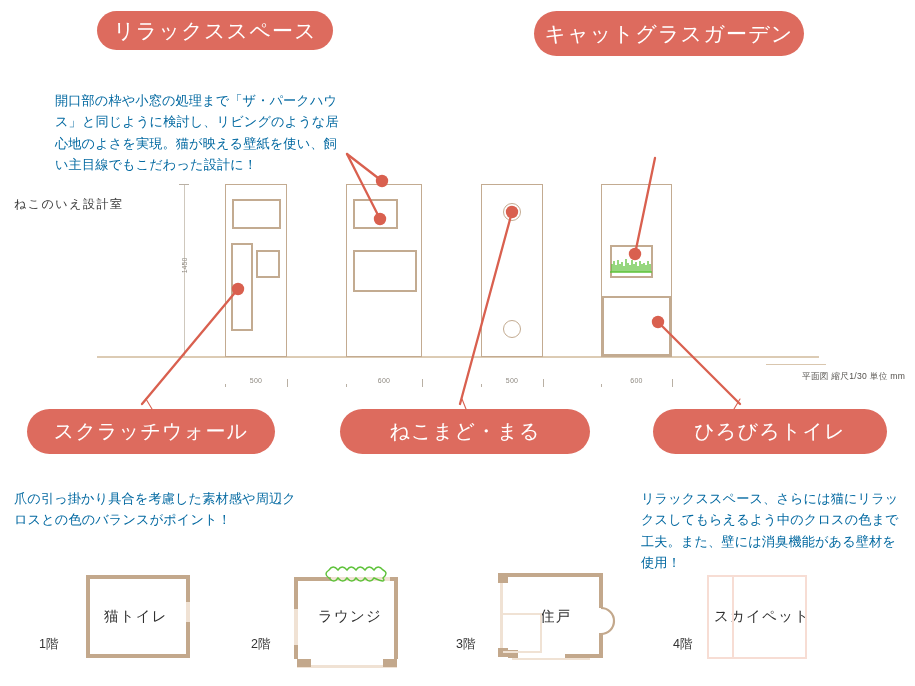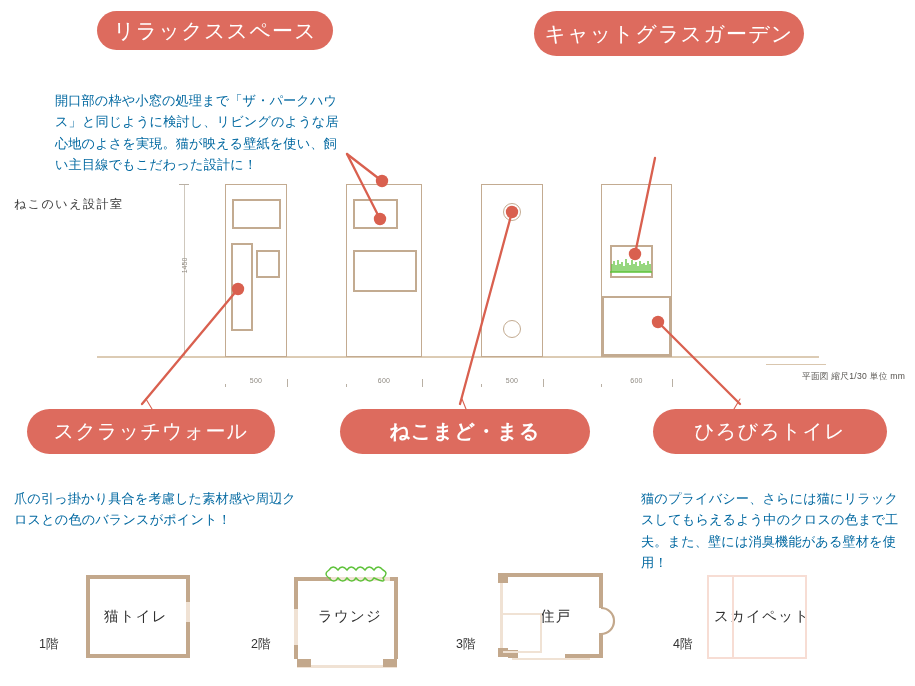--- a/index.html
+++ b/index.html
@@ -232,32 +232,32 @@
   <div class="dimtick" style="left:672px; top:379px; height:8px;"></div>
   <div class="dimtext" style="left:601px; top:377px; width:71px; text-align:center; background:#fff;">600</div>
 
   <div class="scalerule" style="left:766px; top:364px; width:60px;"></div>
   <div class="scalenote" style="left:779px; top:371px;">平面図 縮尺1/30 単位 mm</div>
 
   <div class="pill small" style="left:27px; top:409px; width:248px; height:45px;">
     <span>スクラッチウォール</span>
   </div>
 
-  <div class="pill small" style="left:340px; top:409px; width:250px; height:45px;font-weight:bold;">
+  <div class="pill small" style="left:340px; top:409px; width:250px; height:45px;">
     <span>ねこまど・まる</span>
   </div>
 
   <div class="pill small" style="left:653px; top:409px; width:234px; height:45px;">
     <span>ひろびろトイレ</span>
   </div>
 
   <div class="copy" style="left:14px; top:468px; width:283px;">爪の引っ掛かり具合を考慮した素材感や周辺クロスとの色のバランスがポイント！</div>
 
 
-  <div class="copy" style="left:641px; top:468px; width:263px;">猫のプライバシー、さらには猫にリラックスしてもらえるよう中のクロスの色まで工夫。また、壁には消臭機能がある壁材を使用！</div>
+  <div class="copy" style="left:641px; top:468px; width:263px;">リラックススペース、さらには猫にリラックスしてもらえるよう中のクロスの色まで工夫。また、壁には消臭機能がある壁材を使用！</div>
 
   <div class="planlabel" style="left:39px; top:636px;">1階</div>
   <div class="roomname" style="left:104px; top:607px;">猫トイレ</div>
   <div class="wall" style="left:86px; top:575px; width:104px; height:3.5px;"></div>
   <div class="wall" style="left:86px; top:575px; width:3.5px; height:83px;"></div>
   <div class="wall" style="left:86px; top:654px; width:104px; height:3.5px;"></div>
   <div class="wall" style="left:186px; top:575px; width:3.5px; height:27px;"></div>
   <div class="wall-light" style="left:186px; top:602px; width:3.5px; height:20px;"></div>
   <div class="wall" style="left:186px; top:622px; width:3.5px; height:36px;"></div>
 

